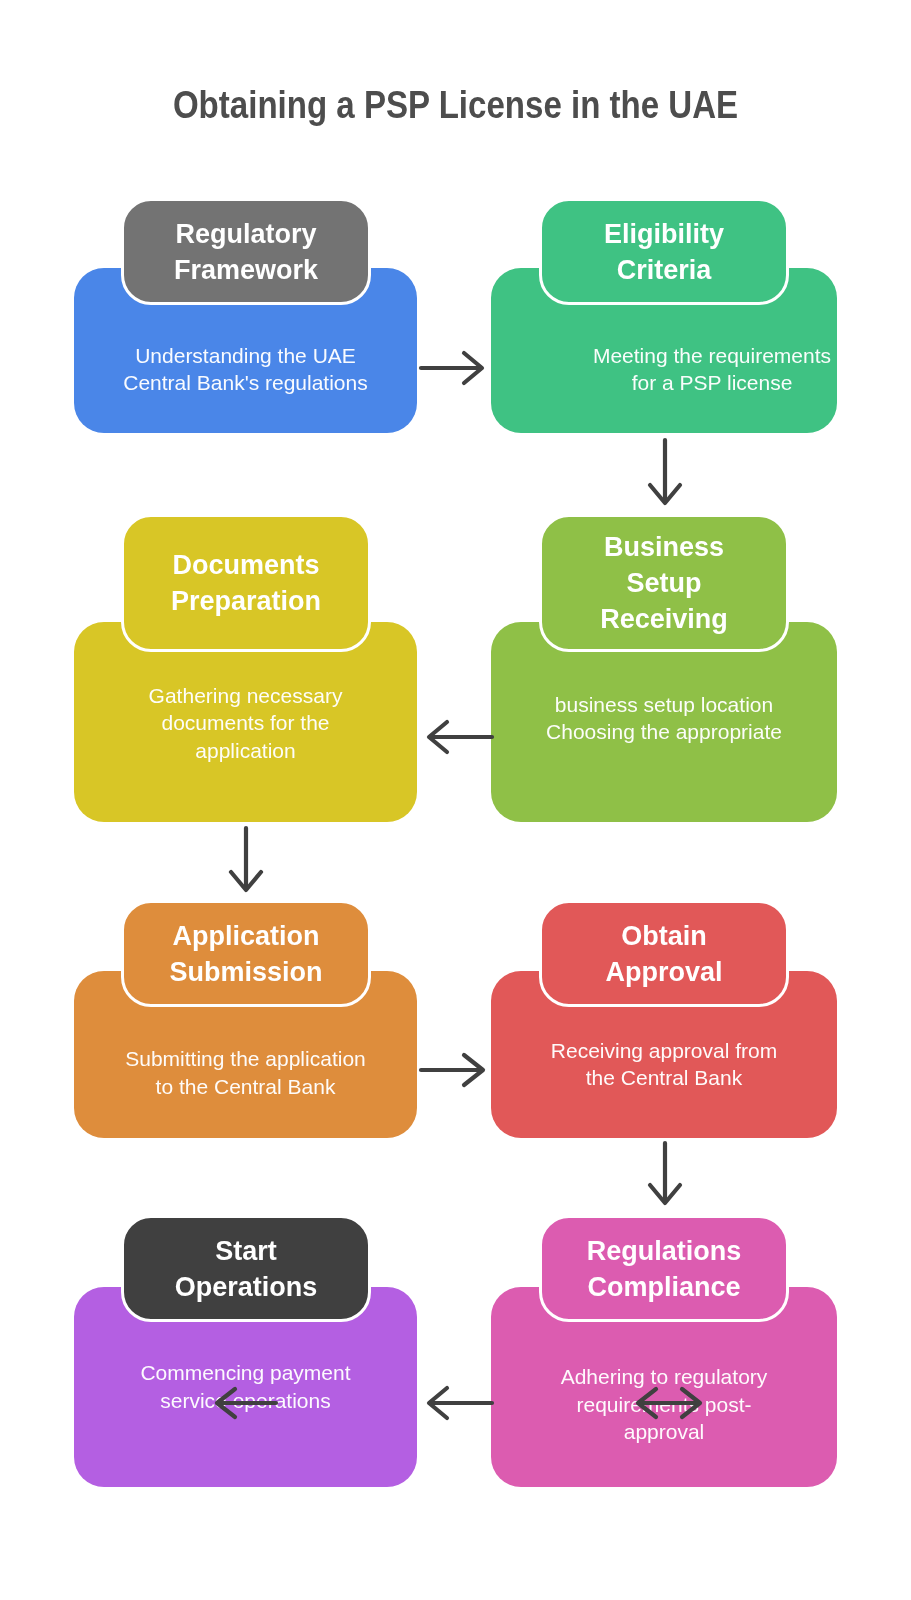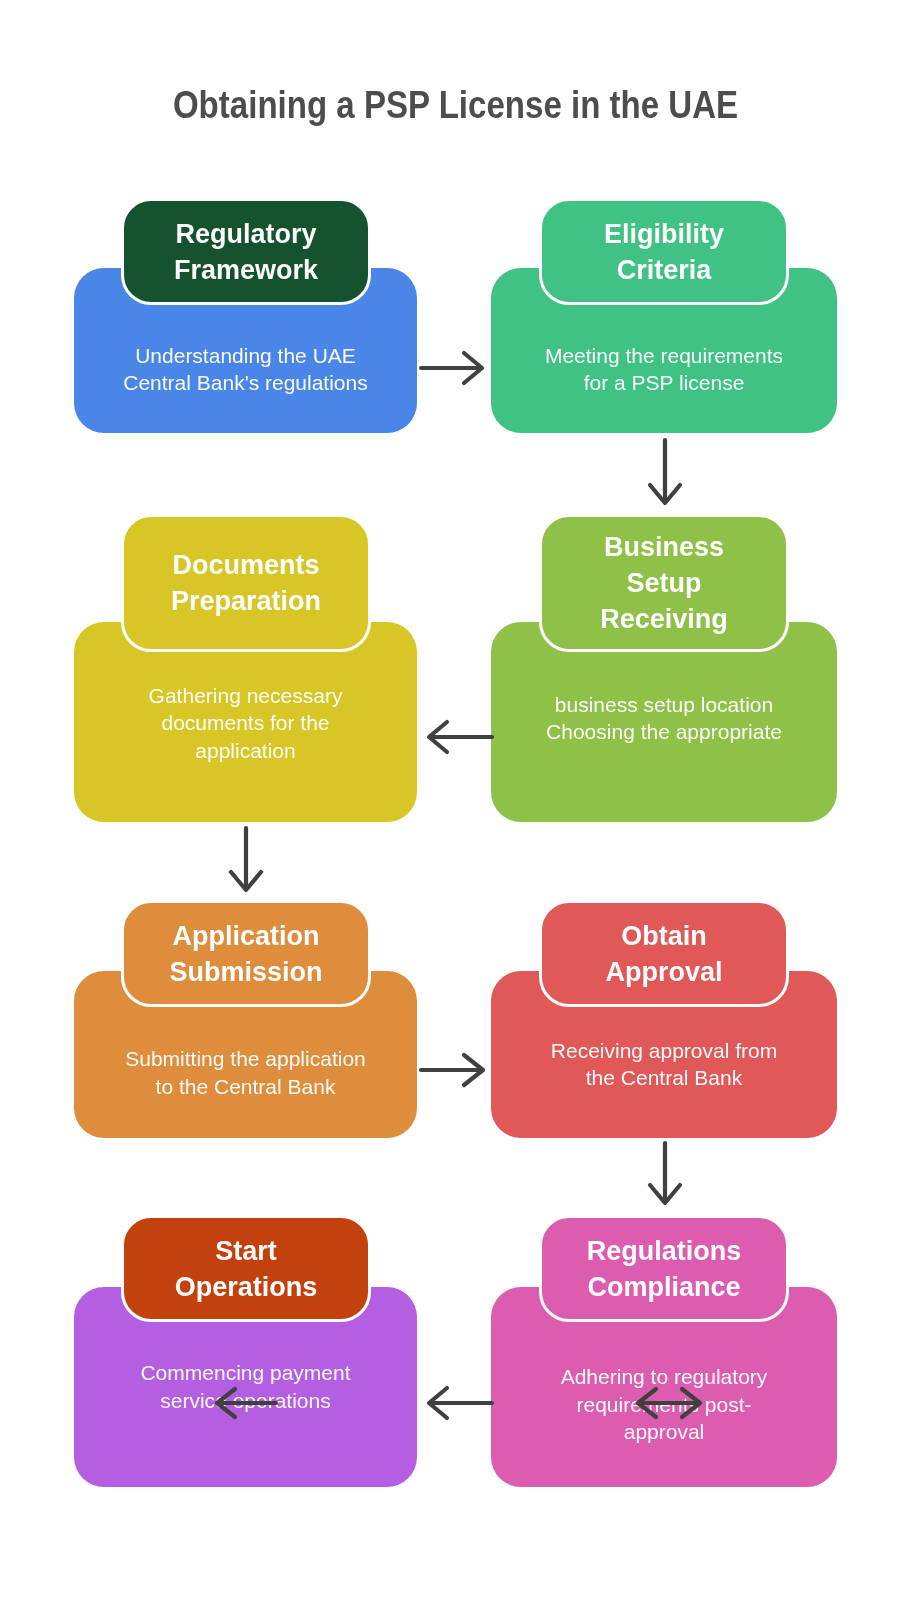--- a/index.html
+++ b/index.html
@@ -46,21 +46,21 @@
   .s1-head{left:121px;top:198px;width:250px;height:107px;}
   .s2-head{left:539px;top:198px;width:250px;height:107px;}
   .s3-head{left:121px;top:514px;width:250px;height:138px;}
   .s4-head{left:539px;top:514px;width:250px;height:138px;}
   .s5-head{left:121px;top:900px;width:250px;height:107px;}
   .s6-head{left:539px;top:900px;width:250px;height:107px;}
   .s7-head{left:121px;top:1215px;width:250px;height:107px;}
   .s8-head{left:539px;top:1215px;width:250px;height:107px;}
   
   .s1-desc{left:74px;top:305px;width:343px;height:128px;}
-  .s2-desc{left:491px;top:305px;width:346px;height:128px;}
+  .s2-desc{left:491px;top:305px;width:346px;height:128px;padding-left:48px;}
   .s3-desc{left:74px;top:638px;width:343px;height:170px;}
   .s4-desc{left:491px;top:633px;width:346px;height:170px;}
   .s5-desc{left:74px;top:1007px;width:343px;height:131px;}
   .s6-desc{left:491px;top:1007px;width:346px;height:114px;}
   .s7-desc{left:74px;top:1304px;width:343px;height:165px;}
   .s8-desc{left:491px;top:1322px;width:346px;height:165px;}
   .arrow-layer{
     position:absolute;left:0;top:0;width:911px;height:1600px;
     pointer-events:none;color:#404040;
   }
@@ -70,21 +70,21 @@
   }
 </style>
 </head>
 <body>
 
 <div class="canvas">
 
   <div class="page-title" style="color: rgb(77, 77, 77);">Obtaining a PSP License in the UAE</div>
 
   <div class="step-body s1-body" style="background-color: rgb(74, 134, 232);"></div>
-  <div class="step-header s1-head" style="background-color: #14532d;">
+  <div class="step-header s1-head" style="background-color: #737373;">
     <div class="hline">Regulatory</div>
     <div class="hline">Framework</div>
   </div>
   <div class="step-desc s1-desc">
     <div class="dline">Understanding the UAE</div>
     <div class="dline">Central Bank's regulations</div>
   </div>
 
   <div class="step-body s2-body" style="background-color: rgb(63, 194, 131);"></div>
   <div class="step-header s2-head" style="background-color: rgb(63, 194, 131);">
@@ -132,21 +132,21 @@
   <div class="step-header s6-head" style="background-color: rgb(225, 88, 88);">
     <div class="hline">Obtain</div>
     <div class="hline">Approval</div>
   </div>
   <div class="step-desc s6-desc">
     <div class="dline">Receiving approval from</div>
     <div class="dline">the Central Bank</div>
   </div>
 
   <div class="step-body s7-body" style="background-color: rgb(180, 95, 226);"></div>
-  <div class="step-header s7-head" style="background-color: #c2410c;">
+  <div class="step-header s7-head" style="background-color: #404040;">
     <div class="hline">Start</div>
     <div class="hline">Operations</div>
   </div>
   <div class="step-desc s7-desc">
     <div class="dline">Commencing payment</div>
     <div class="dline">service operations</div>
   </div>
 
   <div class="step-body s8-body" style="background-color: rgb(220, 92, 176);"></div>
   <div class="step-header s8-head" style="background-color: rgb(220, 92, 176);">

